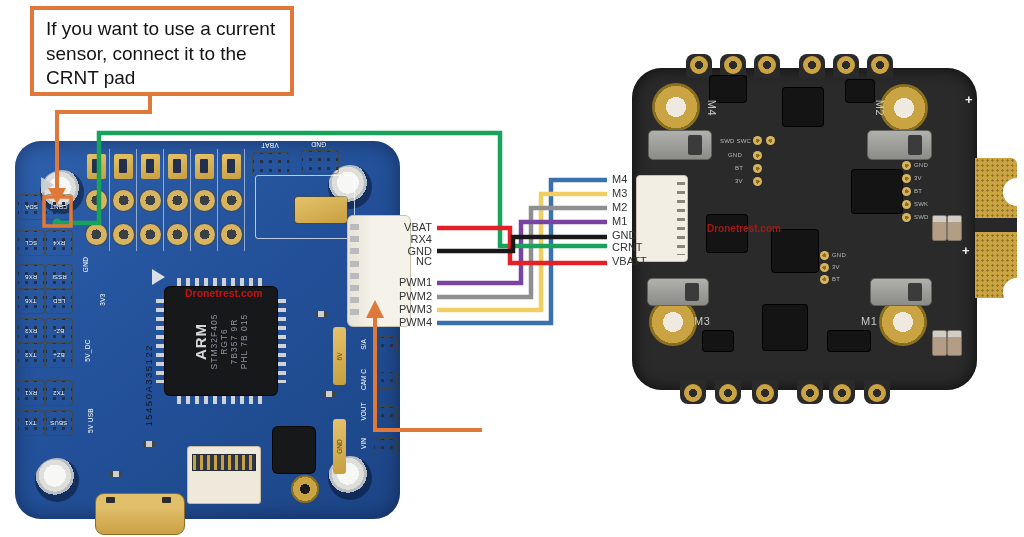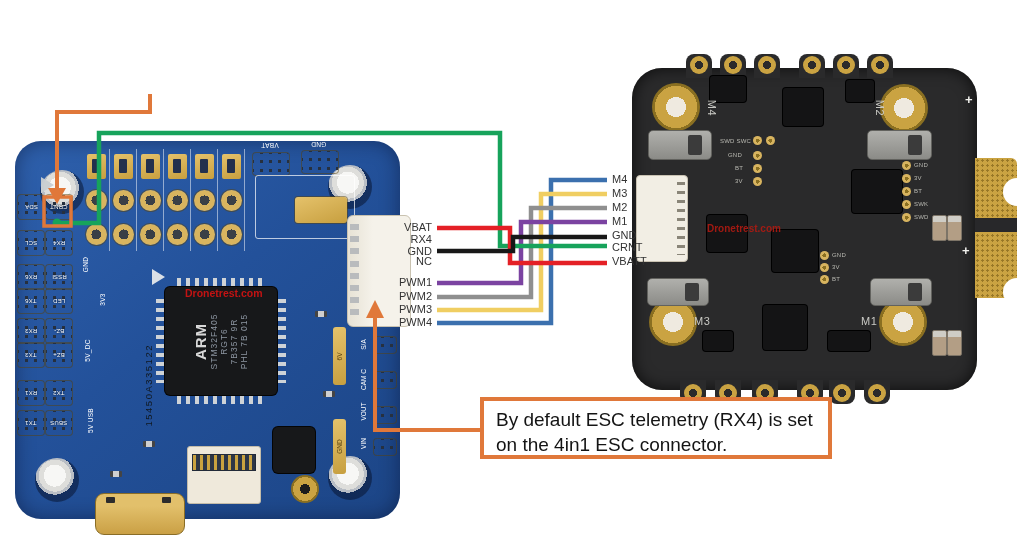--- a/index.html
+++ b/index.html
@@ -415,14 +415,14 @@
     <polyline points="437,251 513,251 513,237 607,237" fill="none" stroke-width="4.5" stroke="#181818"></polyline>
 
     <polyline points="150,94 150,112 57,112 57,188" fill="none" stroke-width="4" stroke="#E0783A"></polyline>
     <polygon points="48,188 66,188 57,204" fill="#E0783A"></polygon>
     <rect x="44" y="197" width="27" height="29" fill="none" stroke-width="3.5" stroke="#E0783A"></rect>
 
     <polyline points="482,430 375,430 375,316" fill="none" stroke-width="4" stroke="#E0783A"></polyline>
     <polygon points="366,318 384,318 375,300" fill="#E0783A"></polygon>
   </svg>
 
-  <div class="note note2">By default ESC telemetry (RX4) is set on the 4in1 ESC connector.</div>
+  <div class="note note1">If you want to use a current sensor, connect it to the CRNT pad</div>
 </div>
 
 </body></html>

